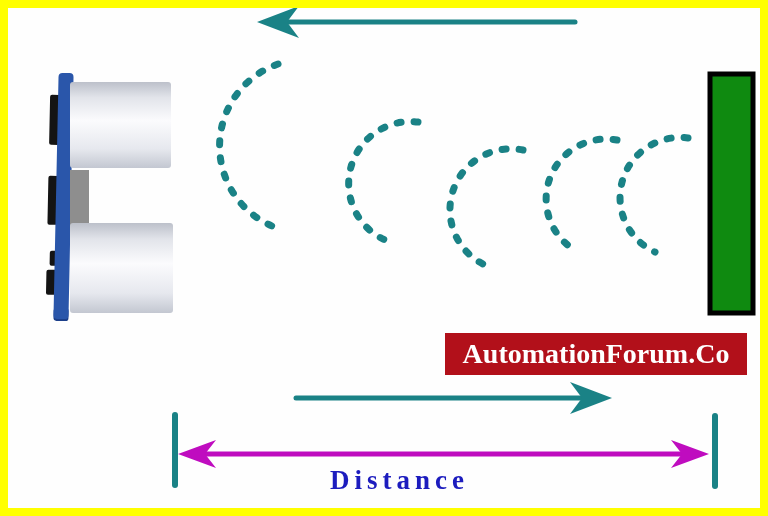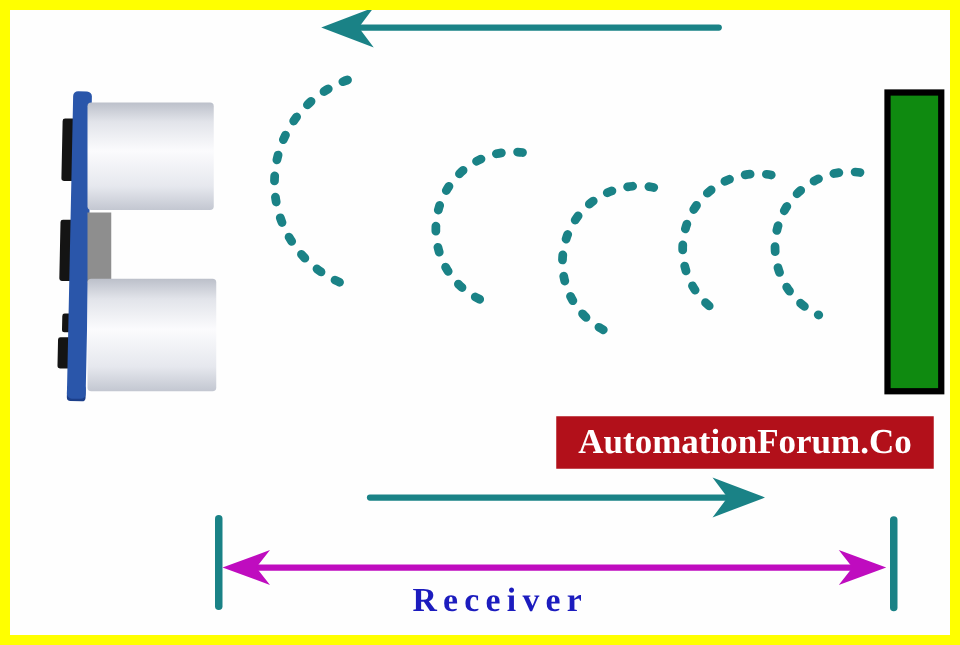--- a/index.html
+++ b/index.html
@@ -143,19 +143,19 @@
       <rect class="tick" x="172" y="412" width="6" height="76" rx="3"></rect>
       <rect class="tick" x="712" y="413" width="6" height="76" rx="3"></rect>
       <line class="magenta-line" x1="204" y1="454" x2="684" y2="454"></line>
       <polygon class="magenta-fill" points="178,454 216,440 205,454 216,468"></polygon>
       <polygon class="magenta-fill" points="709,454 671,440 682,454 671,468"></polygon>
     </g>
   </svg>
 
 
 
-  <div class="label label-distance">Receiver</div>
+  <div class="label label-distance">Distance</div>
 
   <div class="banner">
     <span>AutomationForum.Co</span>
   </div>
 
 </div>
 
 </body></html>

